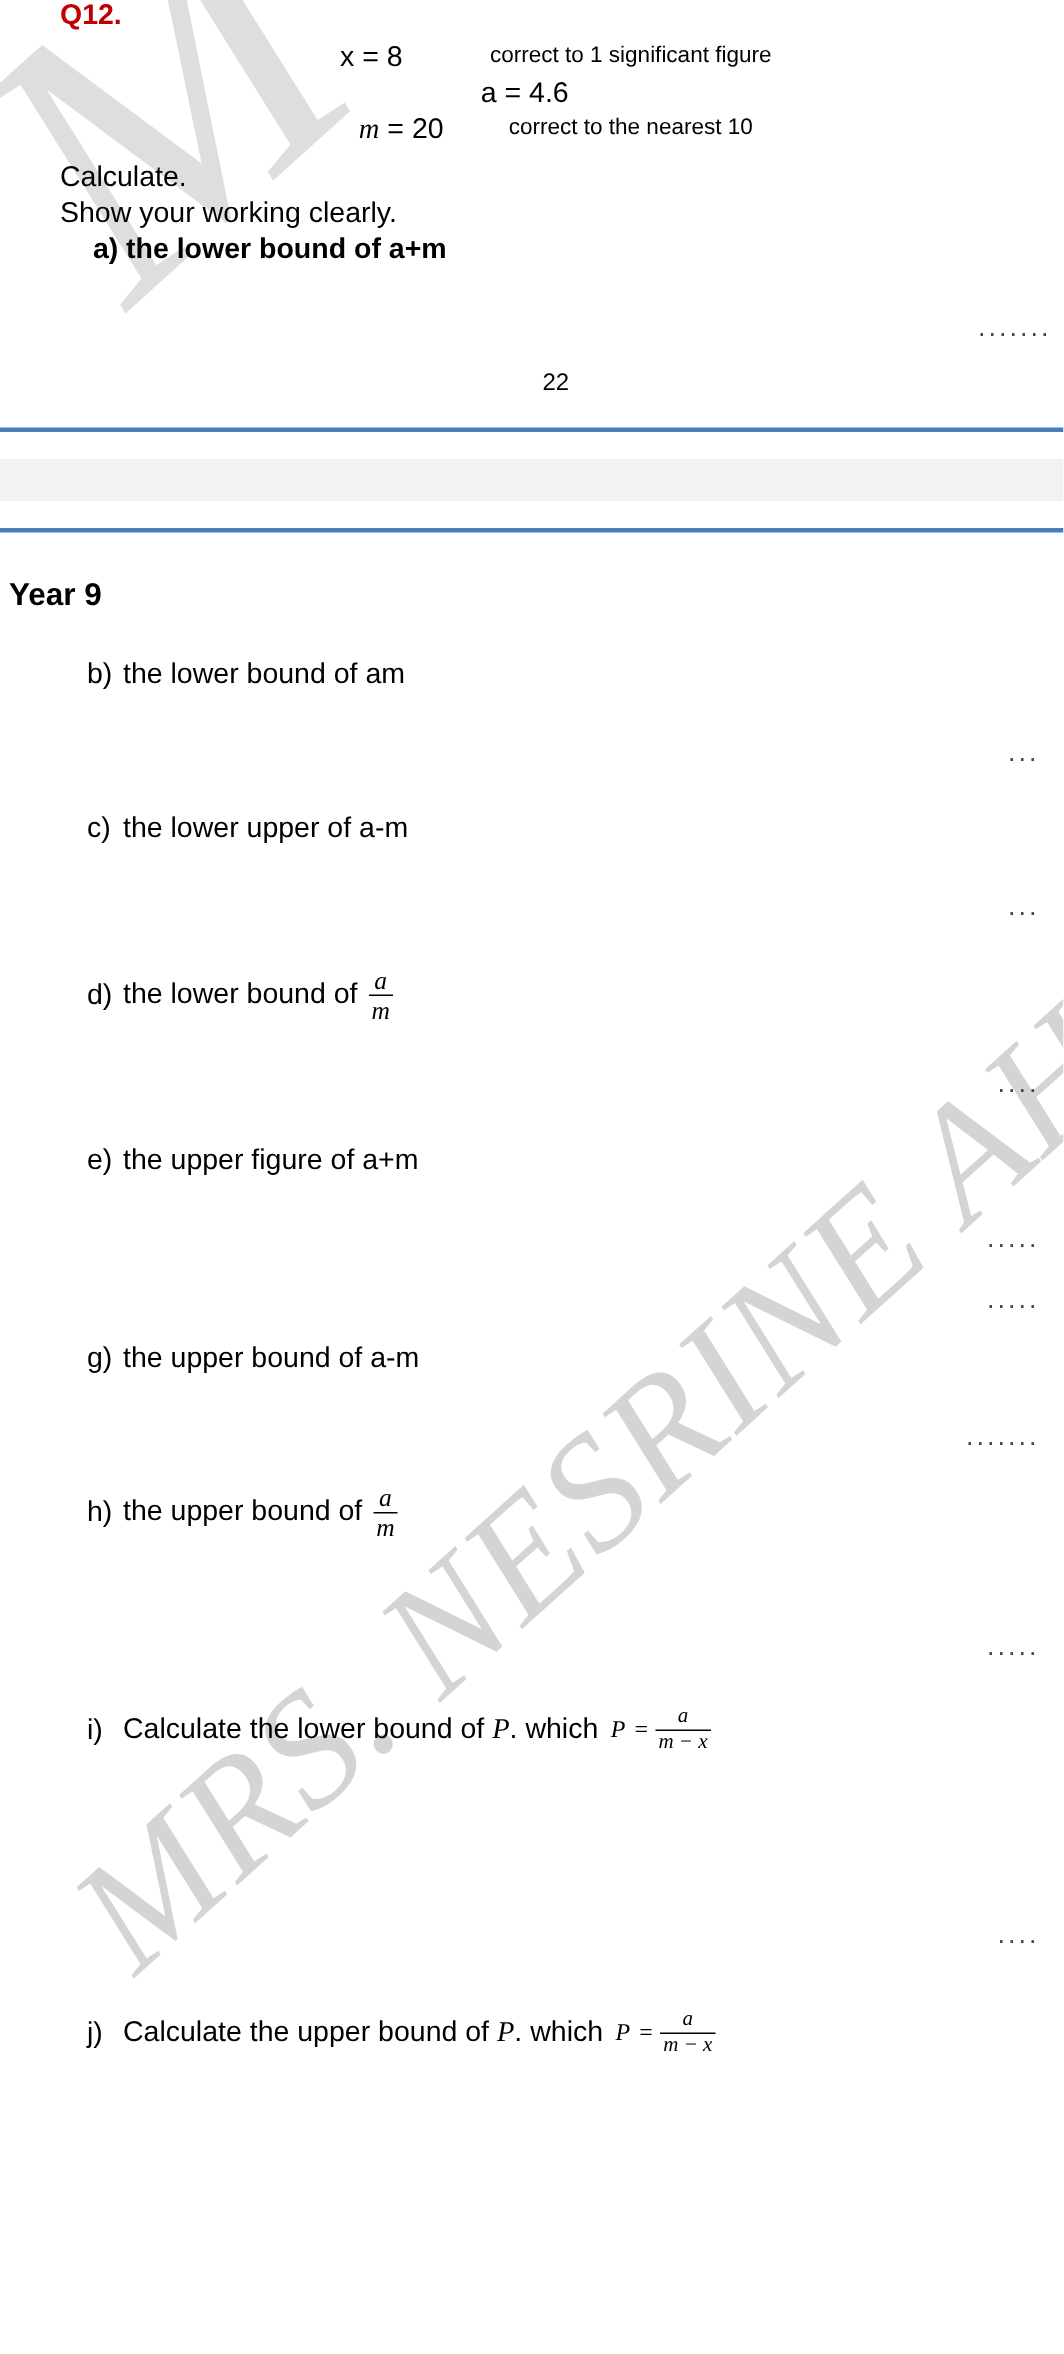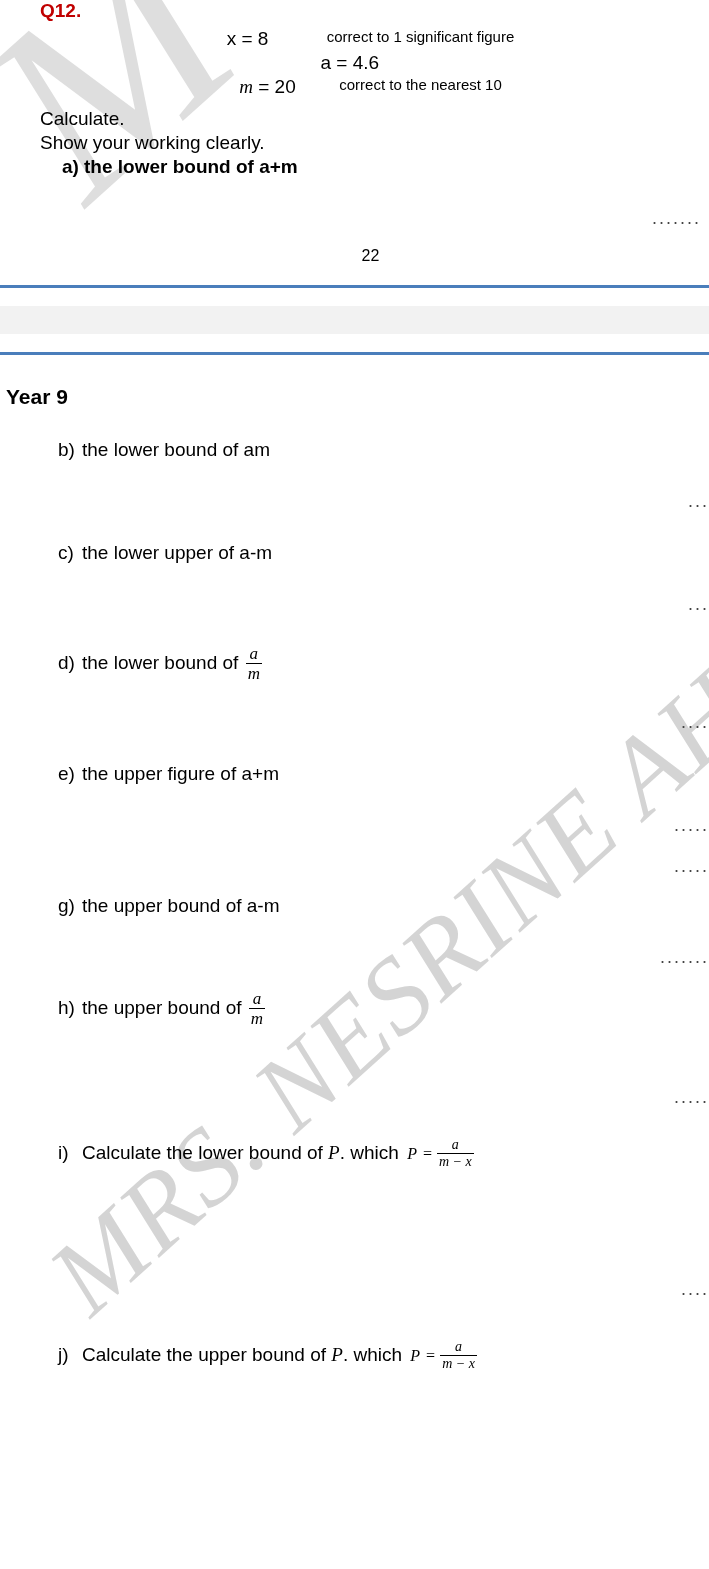--- a/index.html
+++ b/index.html
@@ -6,21 +6,21 @@
   body {
     font-family: Arial, Helvetica, sans-serif;
     font-size: 18px;
     color: #000;
     background: #fff;
     width: 709px;
     position: relative;
     overflow: hidden;
   }
   .page-1 { padding: 0 8px 20px 40px; position: relative; }
-  .page-2 { padding: 30px 0 20px 6px; position: relative; }
+  .page-2 { padding: 30px 16px 20px 6px; position: relative; }
   .q-label { color: #c00000; font-weight: bold; font-size: 19px; margin-bottom: 6px; }
   .given-row { display: flex; margin-bottom: 2px; justify-content: center; }
   .given-var { width: 100px; font-size: 19px; }
   .given-desc { font-size: 15px; }
   .instr { font-size: 19px; margin-top: 10px; margin-bottom: 2px; }
   .sub { font-size: 19px; margin-left: 22px; margin-top: 2px; font-weight: bold; }
   .sub-marker { display: inline-block; width: 22px; }
   .dots-row { text-align: right; color: #444; font-size: 18px; margin-top: 30px; padding-right: 0; letter-spacing: 2px; }
   .dots-row-tight { margin-top: 20px; }
   .page-num { text-align: center; font-size: 16px; margin-top: 18px; }

